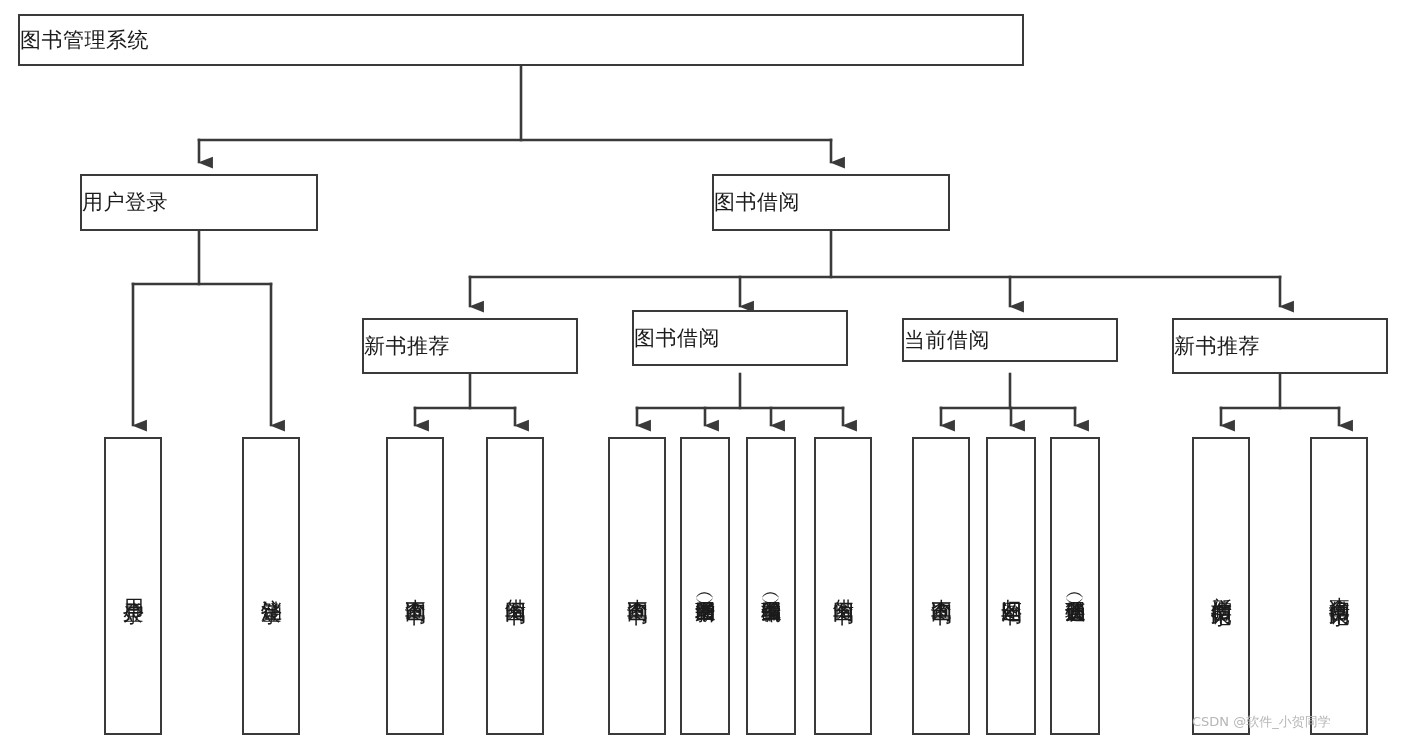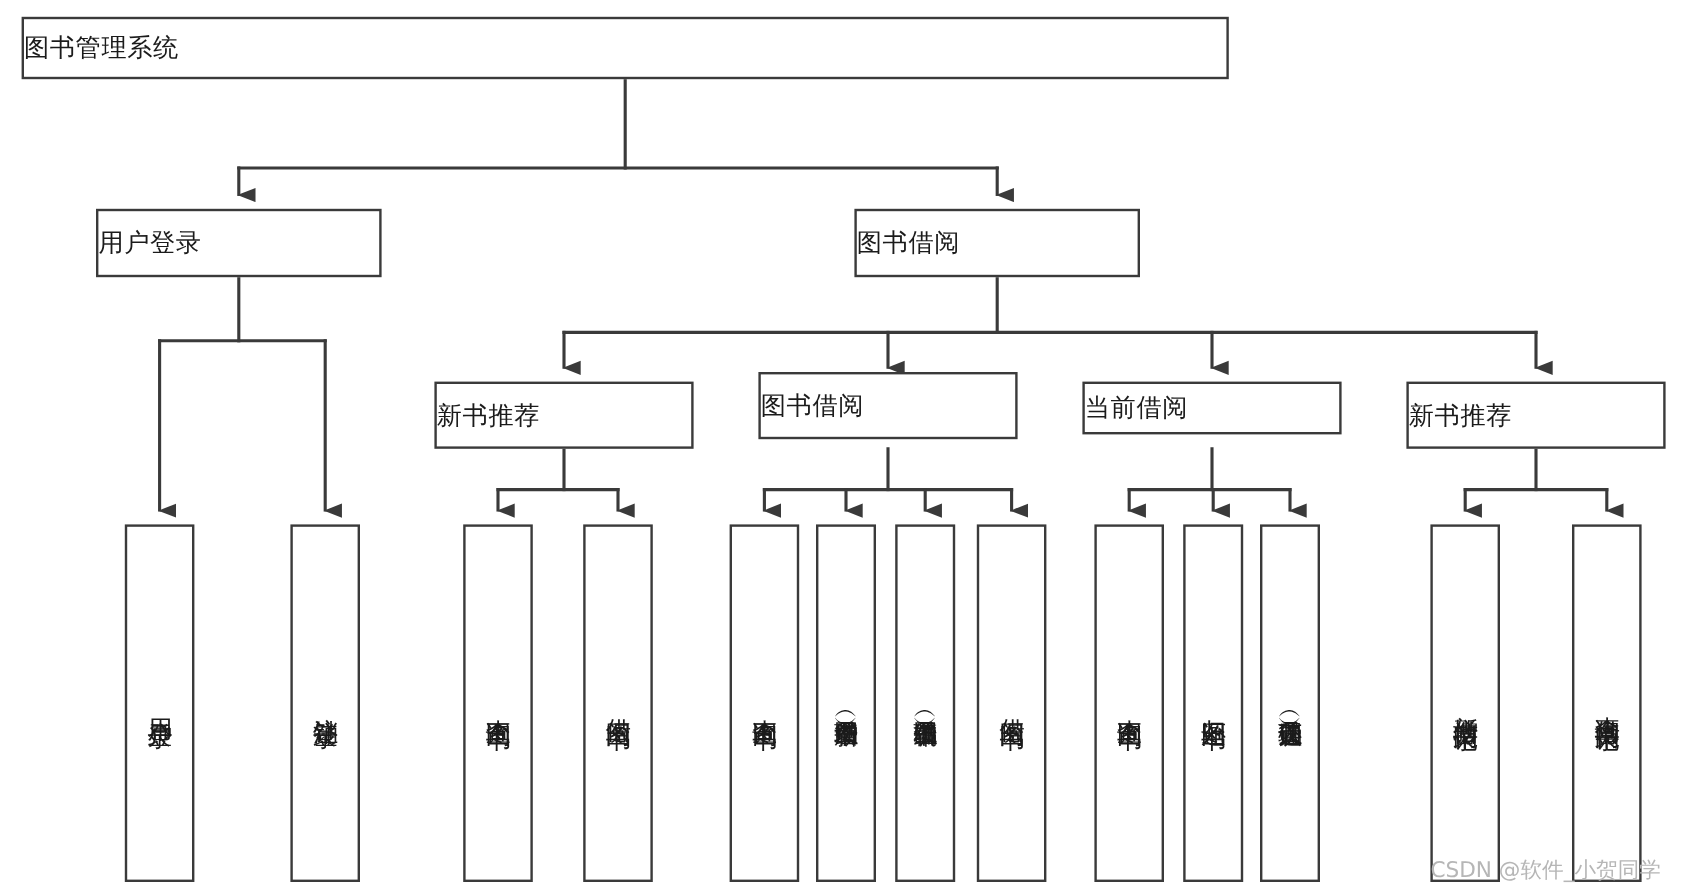--- a/index.html
+++ b/index.html
@@ -55,21 +55,21 @@
     letter-spacing: 2px;
     max-height: 100%;
   }
   .node.vertical.tight .label {
     font-size: 20px;
     letter-spacing: 0px;
   }
   #watermark {
     position: absolute;
     color: #b6b6b6;
-    font-size: 18px;
+    font-size: 13px;
     white-space: nowrap;
     z-index: 6;
     pointer-events: none;
   }
 </style>
 </head>
 <body>
 
 <div id="diagram-root" style="background: rgb(255, 255, 255);">
 

